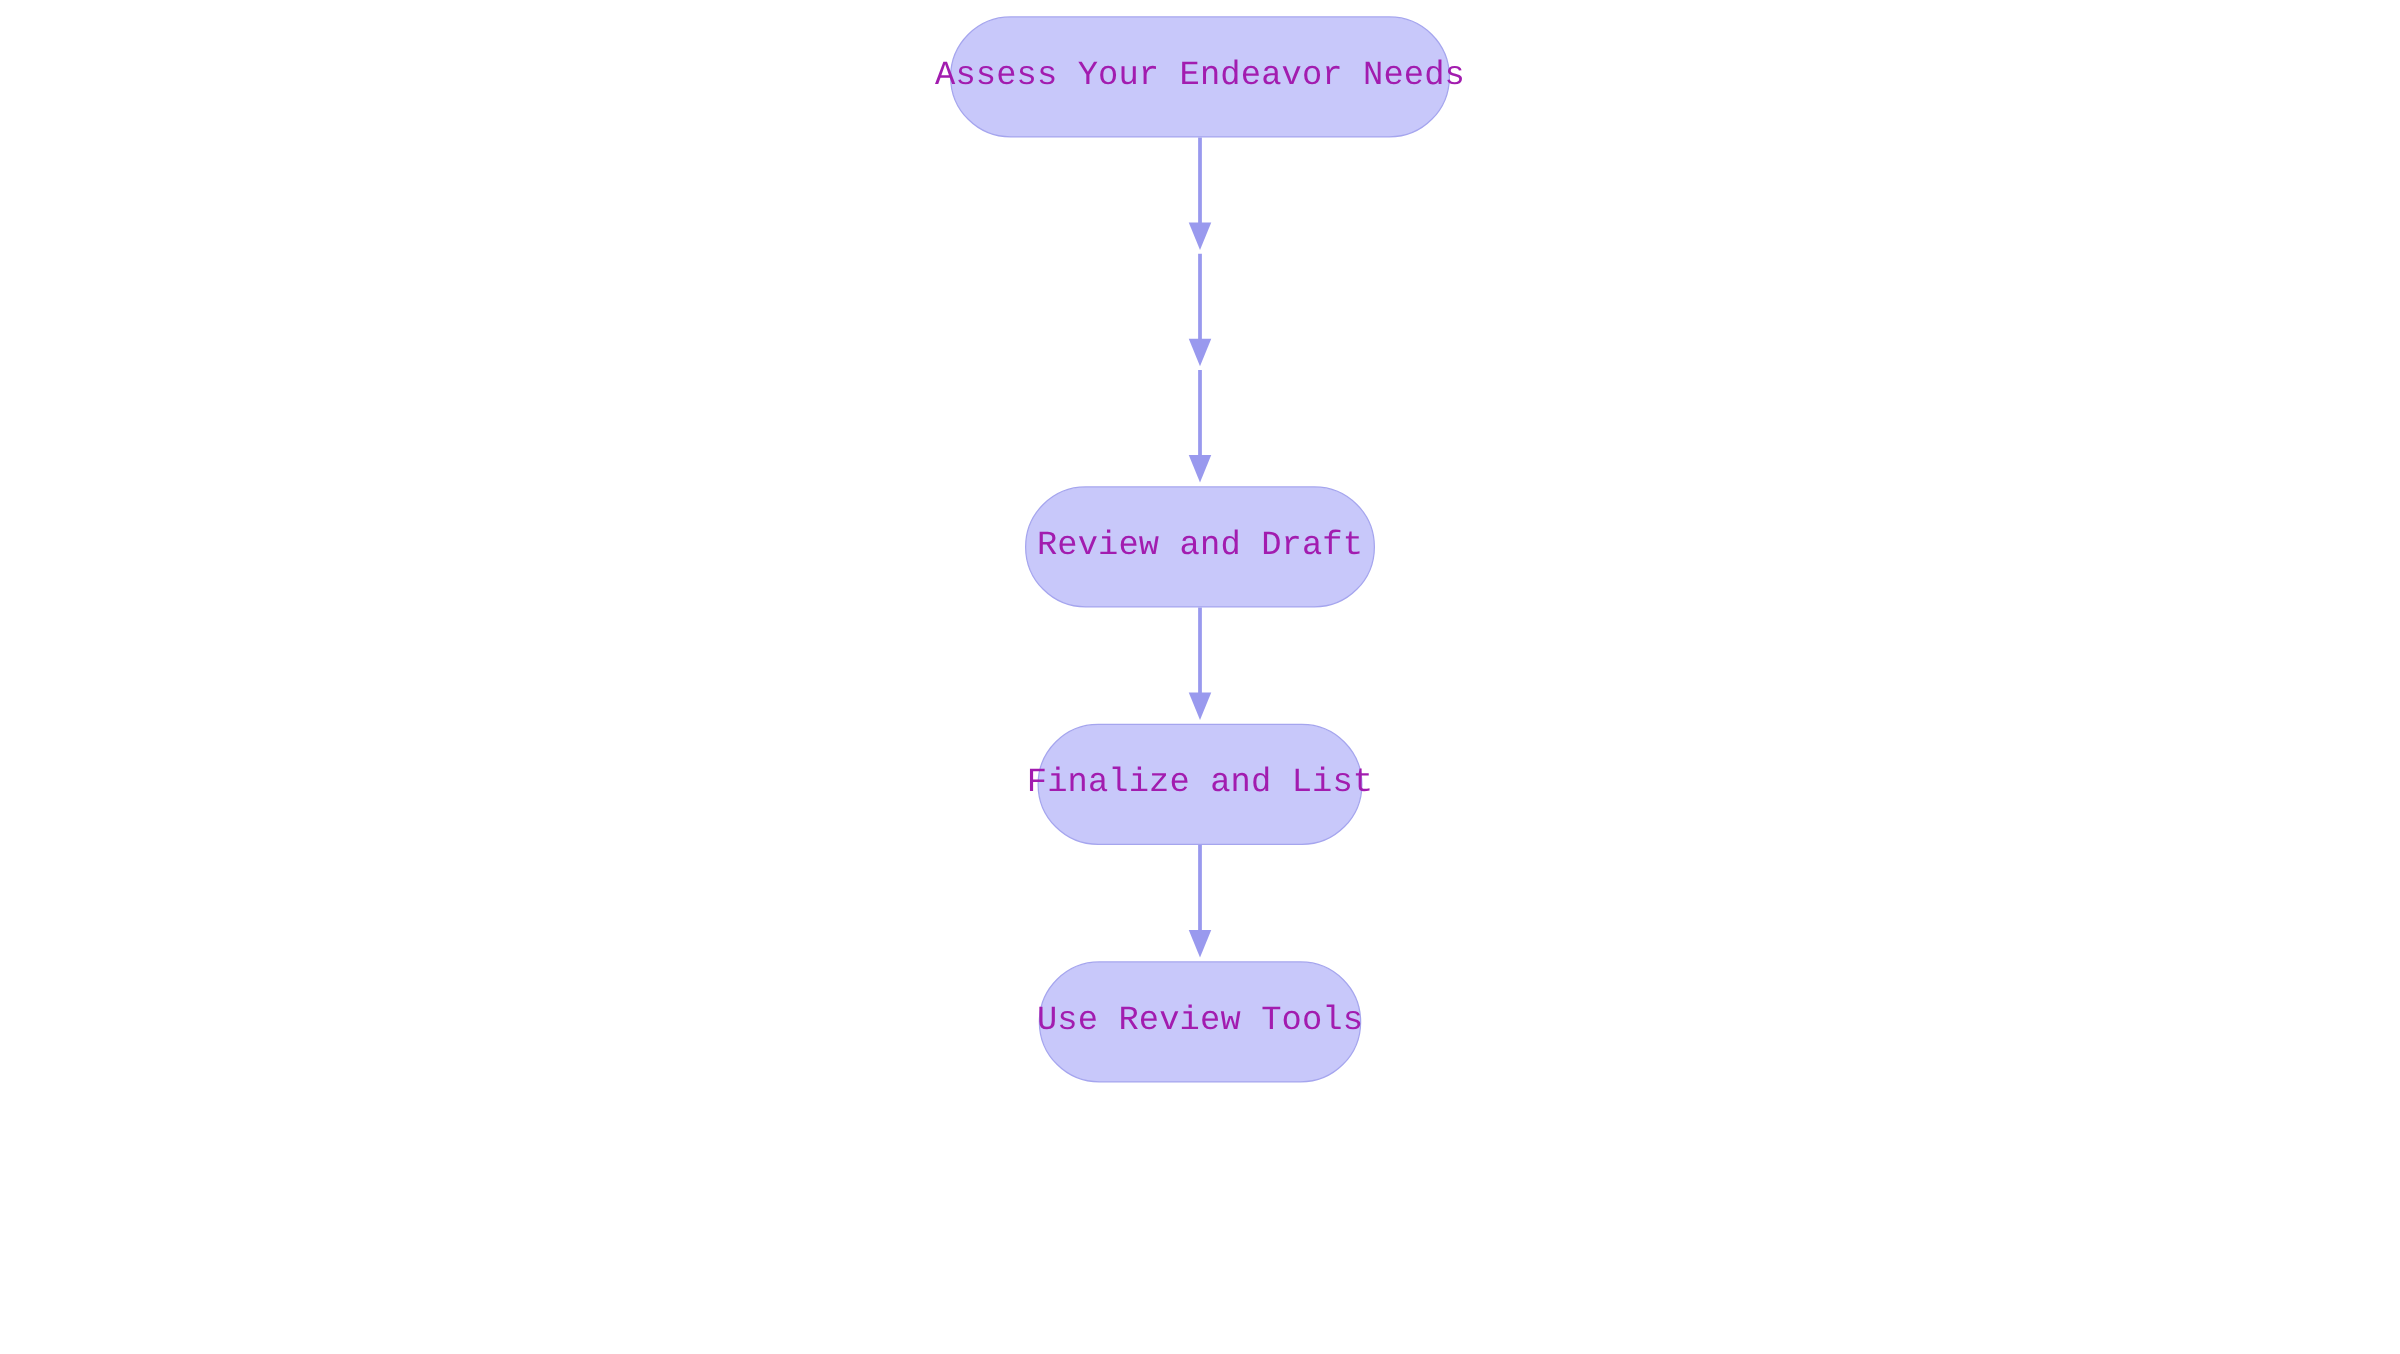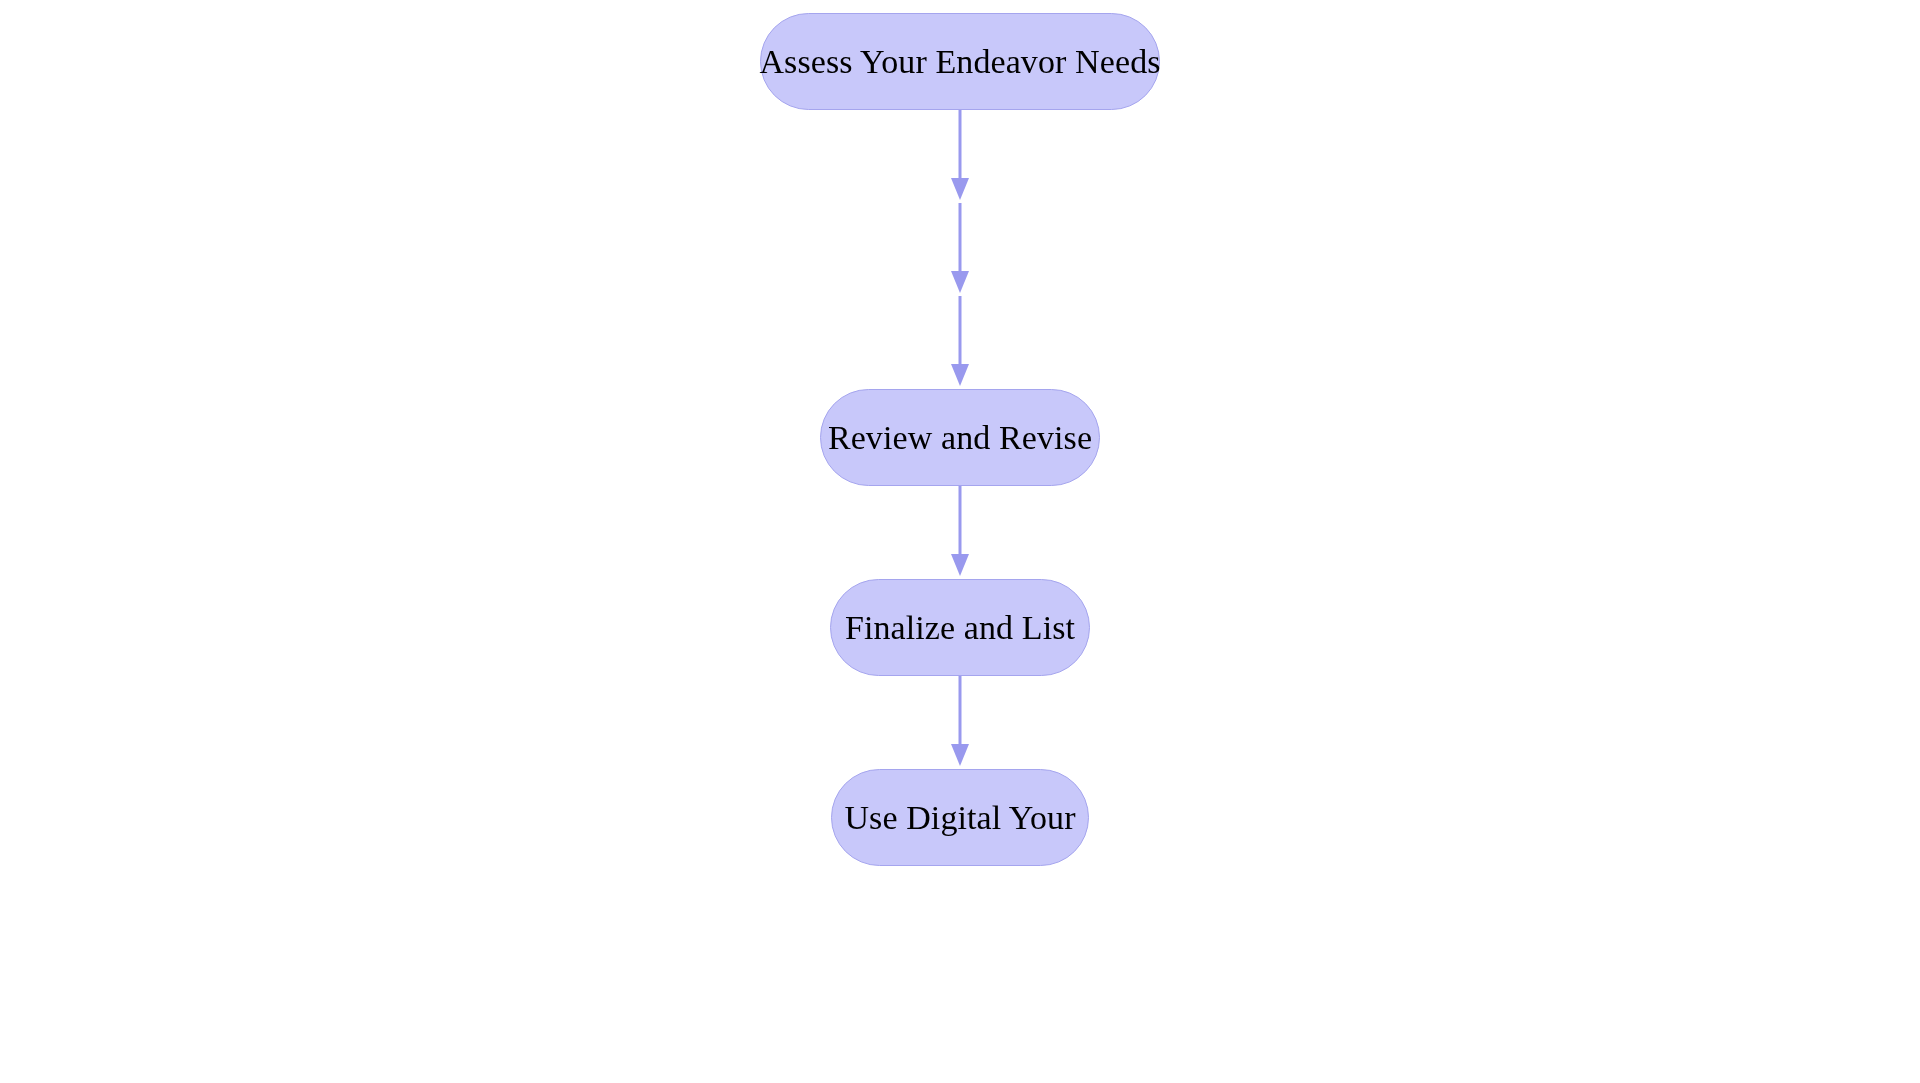--- a/index.html
+++ b/index.html
@@ -46,23 +46,23 @@
     border: 1.6px solid #a5a5ee;
     color: #3333cc;
     font-size: 27px;
     font-weight: 400;
     letter-spacing: 0.1px;
     line-height: 1;
     white-space: nowrap;
     user-select: none;
   }
   .node-label {
-    color: #000000;
-    font-family: Liberation Serif, serif;
-    font-size: 34px;
+    color: #a21caf;
+    font-family: Liberation Mono, monospace;
+    font-size: 27px;
     padding: 0 34px;
   }
 
   
   .node.w1 { width: 400px; }
   .node.w2 { width: 336px; }
   .node.w3 { width: 230px; }
   .node.w4 { width: 280px; }
   .node.w5 { width: 260px; }
   .node.w6 { width: 258px; }
@@ -122,21 +122,21 @@
 
 
     <div class="connector">
       <svg viewBox="0 0 24 93" xmlns="http://www.w3.org/2000/svg" aria-hidden="true">
         <line class="conn-line" x1="12" y1="0" x2="12" y2="72"></line>
         <polygon class="conn-head" points="12,90 3,68 21,68"></polygon>
       </svg>
     </div>
 
     <div class="node w4">
-      <span class="node-label">Review and Revise</span>
+      <span class="node-label">Review and Draft</span>
     </div>
 
     <div class="connector">
       <svg viewBox="0 0 24 93" xmlns="http://www.w3.org/2000/svg" aria-hidden="true">
         <line class="conn-line" x1="12" y1="0" x2="12" y2="72"></line>
         <polygon class="conn-head" points="12,90 3,68 21,68"></polygon>
       </svg>
     </div>
 
     <div class="node w5">
@@ -144,17 +144,17 @@
     </div>
 
     <div class="connector">
       <svg viewBox="0 0 24 93" xmlns="http://www.w3.org/2000/svg" aria-hidden="true">
         <line class="conn-line" x1="12" y1="0" x2="12" y2="72"></line>
         <polygon class="conn-head" points="12,90 3,68 21,68"></polygon>
       </svg>
     </div>
 
     <div class="node w6">
-      <span class="node-label">Use Digital Your</span>
+      <span class="node-label">Use Review Tools</span>
     </div>
 
   </div>
 </div>
 
 </body></html>

